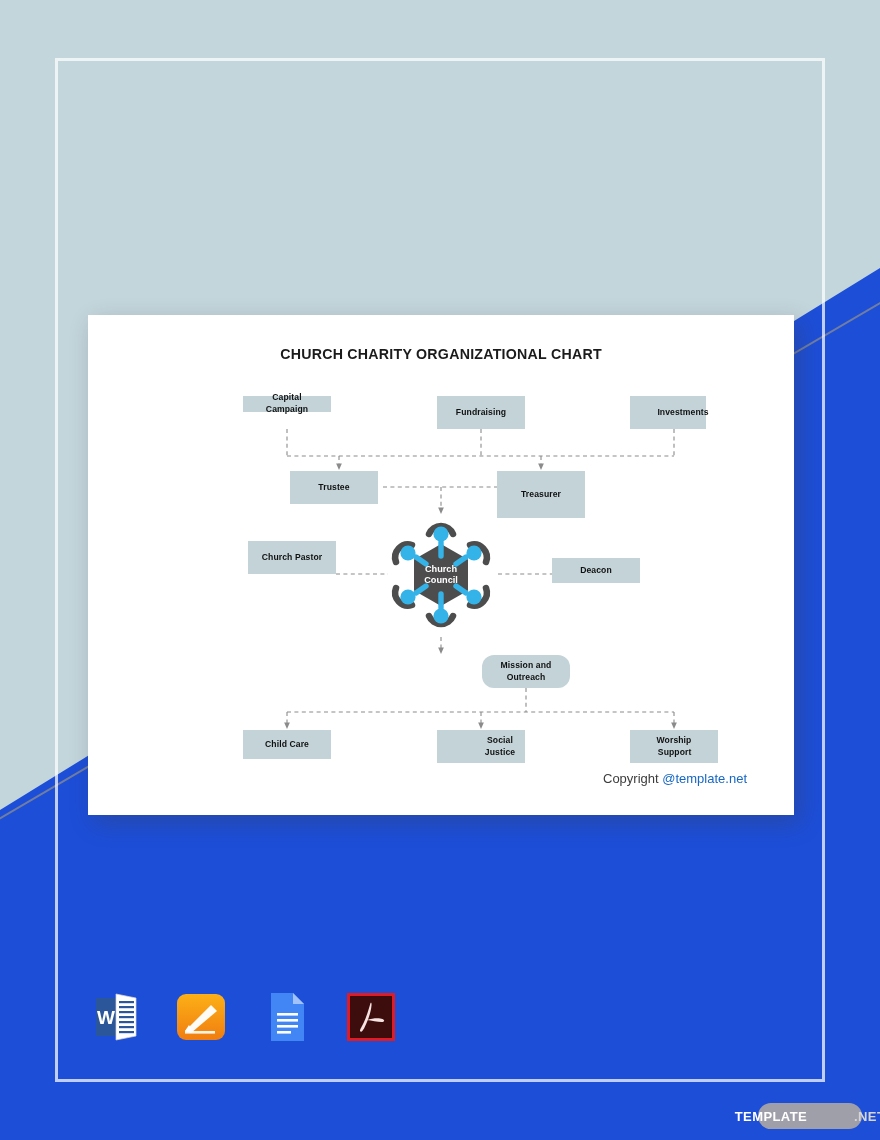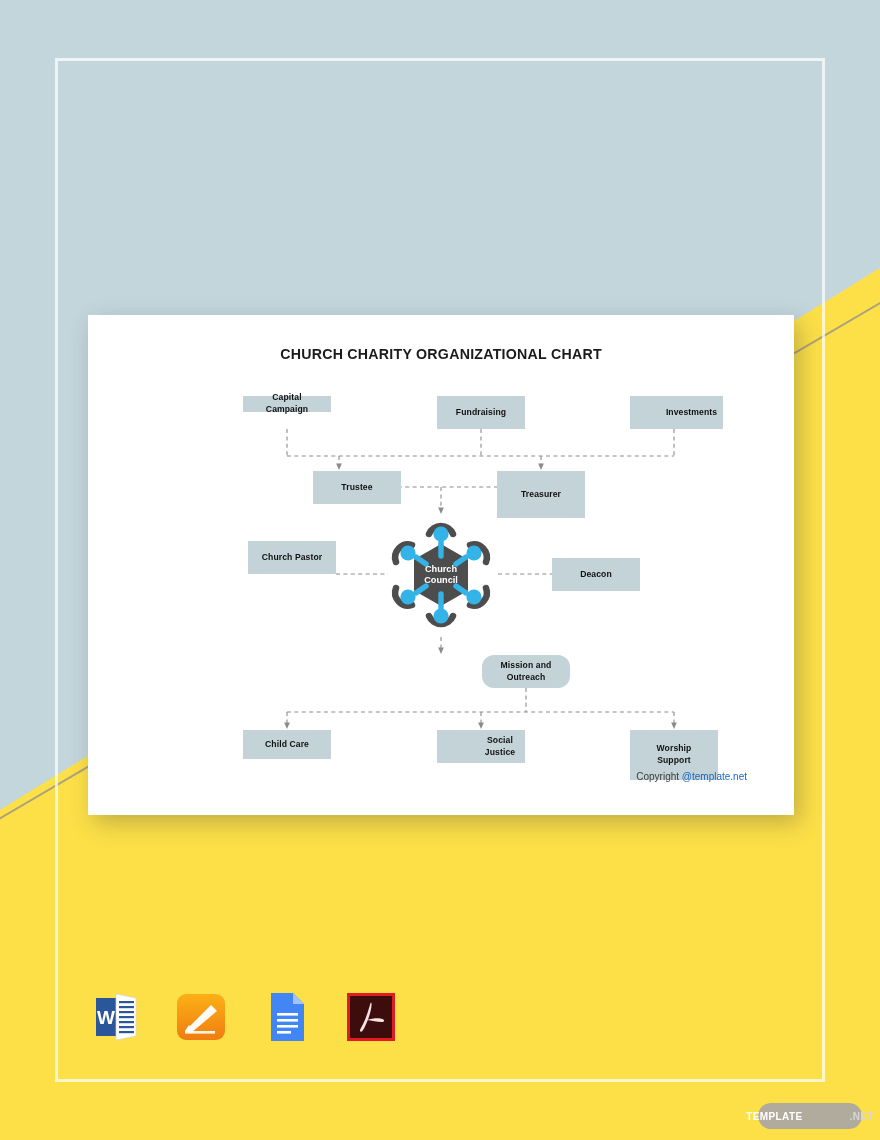--- a/index.html
+++ b/index.html
@@ -10,21 +10,21 @@
     height: 1140px;
     overflow: hidden;
     font-family: "Liberation Sans", sans-serif;
   }
 
   
   #page {
     position: relative;
     width: 880px;
     height: 1140px;
-    background: #fde047;
+    background: #1d4ed8;
     overflow: hidden;
   }
   #bg-diagonal {
     position: absolute;
     inset: 0;
     background: #c3d6dc;
     
     clip-path: polygon(0 0, 880px 0, 880px 268px, 0 810px);
     border-bottom: 0;
   }
@@ -126,21 +126,21 @@
     line-height: 1.25;
     text-align: left;
     pointer-events: none;
   }
 
   
   #copyright {
     position: absolute;
     right: 47px;
     top: 456px;
-    font-size: 10px;
+    font-size: 13px;
     color: #3c3c3c;
     white-space: nowrap;
     margin-left: 16px;
   }
   #copyright .link { color: #1767c4; }
 
   
   #formats {
     position: absolute;
     left: 88px;
@@ -160,21 +160,21 @@
     position: absolute;
     right: 18px;
     bottom: 11px;
     width: 104px;
     height: 26px;
     border-radius: 13px;
     background: rgba(170,166,166,0.92);
     display: flex;
     align-items: center;
     justify-content: center;
-    font-size: 10px;
+    font-size: 13px;
     font-weight: bold;
     letter-spacing: 0.4px;
     color: #ffffff;
   }
   #tn-badge .dim { color: #d8d5d5; font-weight: bold; margin-left: 47px; }
 </style>
 </head>
 <body>
 
 <div id="page">
@@ -228,53 +228,53 @@
       </svg>
 
       <div class="node" style="left:155px;top:81px;width:88px;height:16px;">
         <span><span>Capital</span><br><span>Campaign</span></span>
       </div>
 
       <div class="node" style="left:349px;top:81px;width:88px;height:33px;">
         <span>Fundraising</span>
       </div>
 
-      <div class="node" style="left:542px;top:81px;width:93px;height:33px;padding-left:32px;">
+      <div class="node" style="left:542px;top:81px;width:76px;height:33px;padding-left:32px;">
         <span>Investments</span>
       </div>
 
-      <div class="node" style="left:225px;top:156px;width:88px;height:33px;">
+      <div class="node" style="left:202px;top:156px;width:88px;height:33px;">
         <span>Trustee</span>
       </div>
 
       <div class="node" style="left:409px;top:156px;width:88px;height:47px;">
         <span>Treasurer</span>
       </div>
 
       <div class="node" style="left:160px;top:226px;width:88px;height:33px;">
         <span>Church Pastor</span>
       </div>
 
-      <div class="node" style="left:464px;top:243px;width:88px;height:33px;justify-content:center;">
+      <div class="node" style="left:464px;top:243px;width:88px;height:25px;justify-content:center;">
         <span>Deacon</span>
       </div>
 
       <div class="node" style="left:394px;top:340px;width:88px;height:33px;border-radius:12px;">
         <span><span>Mission and</span><br><span>Outreach</span></span>
       </div>
 
       <div class="node" style="left:155px;top:415px;width:88px;height:29px;">
         <span>Child Care</span>
       </div>
 
       <div class="node" style="left:349px;top:415px;width:88px;height:33px;padding-left:40px;">
         <span>Social Justice</span>
       </div>
 
-      <div class="node" style="left:542px;top:415px;width:88px;height:50px;">
+      <div class="node" style="left:542px;top:415px;width:88px;height:33px;text-align:right;">
         <span><span>Worship</span><br><span>Support</span></span>
       </div>
 
       <div id="hub" style="left:298px;top:201px;width:110px;height:118px;">
         <svg width="110" height="118" viewBox="0 0 110 118">
 
           <polygon points="55,28 82,43.5 82,74.5 55,90 28,74.5 28,43.5" fill="#4d4d4d"></polygon>
 
           <g stroke="#34b3e8" stroke-width="5.4" stroke-linecap="round" fill="none">
             <path d="M55,40 L55,26"></path>

